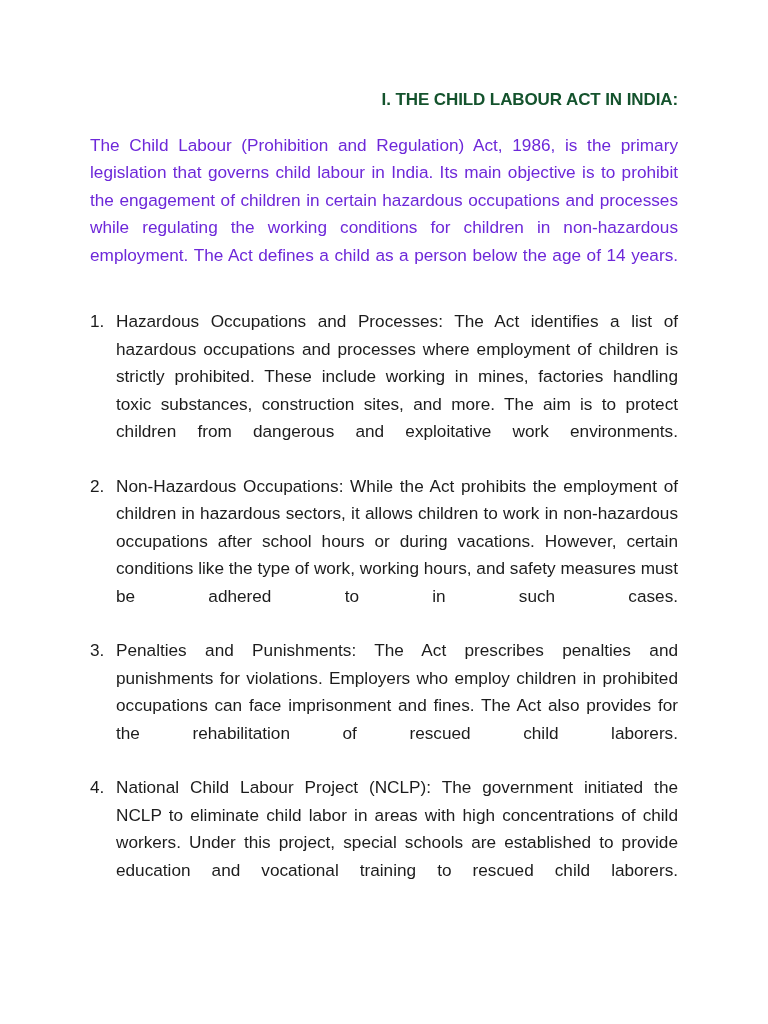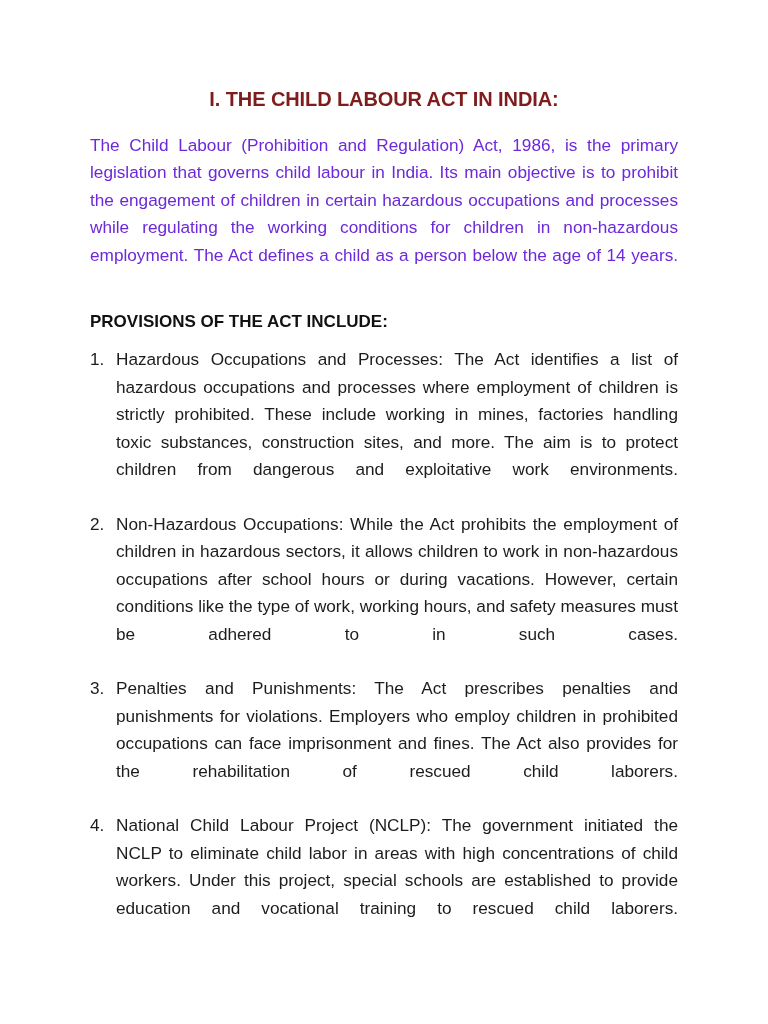--- a/index.html
+++ b/index.html
@@ -22,27 +22,27 @@
     background: #ffffff;
     box-sizing: border-box;
   }
   .content {
     position: absolute;
     left: 90px;
     top: 86px;
     width: 588px;
   }
   .doc-heading {
-    font-size: 20px;
+    font-size: 17px;
     font-weight: bold;
     line-height: 27px;
     letter-spacing: -0.1px;
     margin: 0 0 19px 0;
-    text-align: center;
-    color: #7f1d1d;
+    text-align: right;
+    color: #14532d;
   }
   .doc-paragraph {
     font-size: 17.2px;
     line-height: 27.4px;
     text-align: justify;
     text-justify: inter-word;
     margin: 0 0 12px 0;
     color: #6d28d9;
   }
   .doc-subheading {
@@ -92,21 +92,20 @@
 </head>
 <body>
 
 <div class="page">
   <div class="content">
 
     <h1 class="doc-heading">I. THE CHILD LABOUR ACT IN INDIA:</h1>
 
     <p class="doc-paragraph">The Child Labour (Prohibition and Regulation) Act, 1986, is the primary legislation that governs child labour in India. Its main objective is to prohibit the engagement of children in certain hazardous occupations and processes while regulating the working conditions for children in non-hazardous employment. The Act defines a child as a person below the age of 14 years.</p>
 
-    <h2 class="doc-subheading">PROVISIONS OF THE ACT INCLUDE:</h2>
 
     <ol class="doc-list">
       <li>
         <span class="li-marker">1.</span>
         <span class="li-text">Hazardous Occupations and Processes: The Act identifies a list of hazardous occupations and processes where employment of children is strictly prohibited. These include working in mines, factories handling toxic substances, construction sites, and more. The aim is to protect children from dangerous and exploitative work environments.</span>
       </li>
       <li>
         <span class="li-marker">2.</span>
         <span class="li-text">Non-Hazardous Occupations: While the Act prohibits the employment of children in hazardous sectors, it allows children to work in non-hazardous occupations after school hours or during vacations. However, certain conditions like the type of work, working hours, and safety measures must be adhered to in such cases.</span>
       </li>

